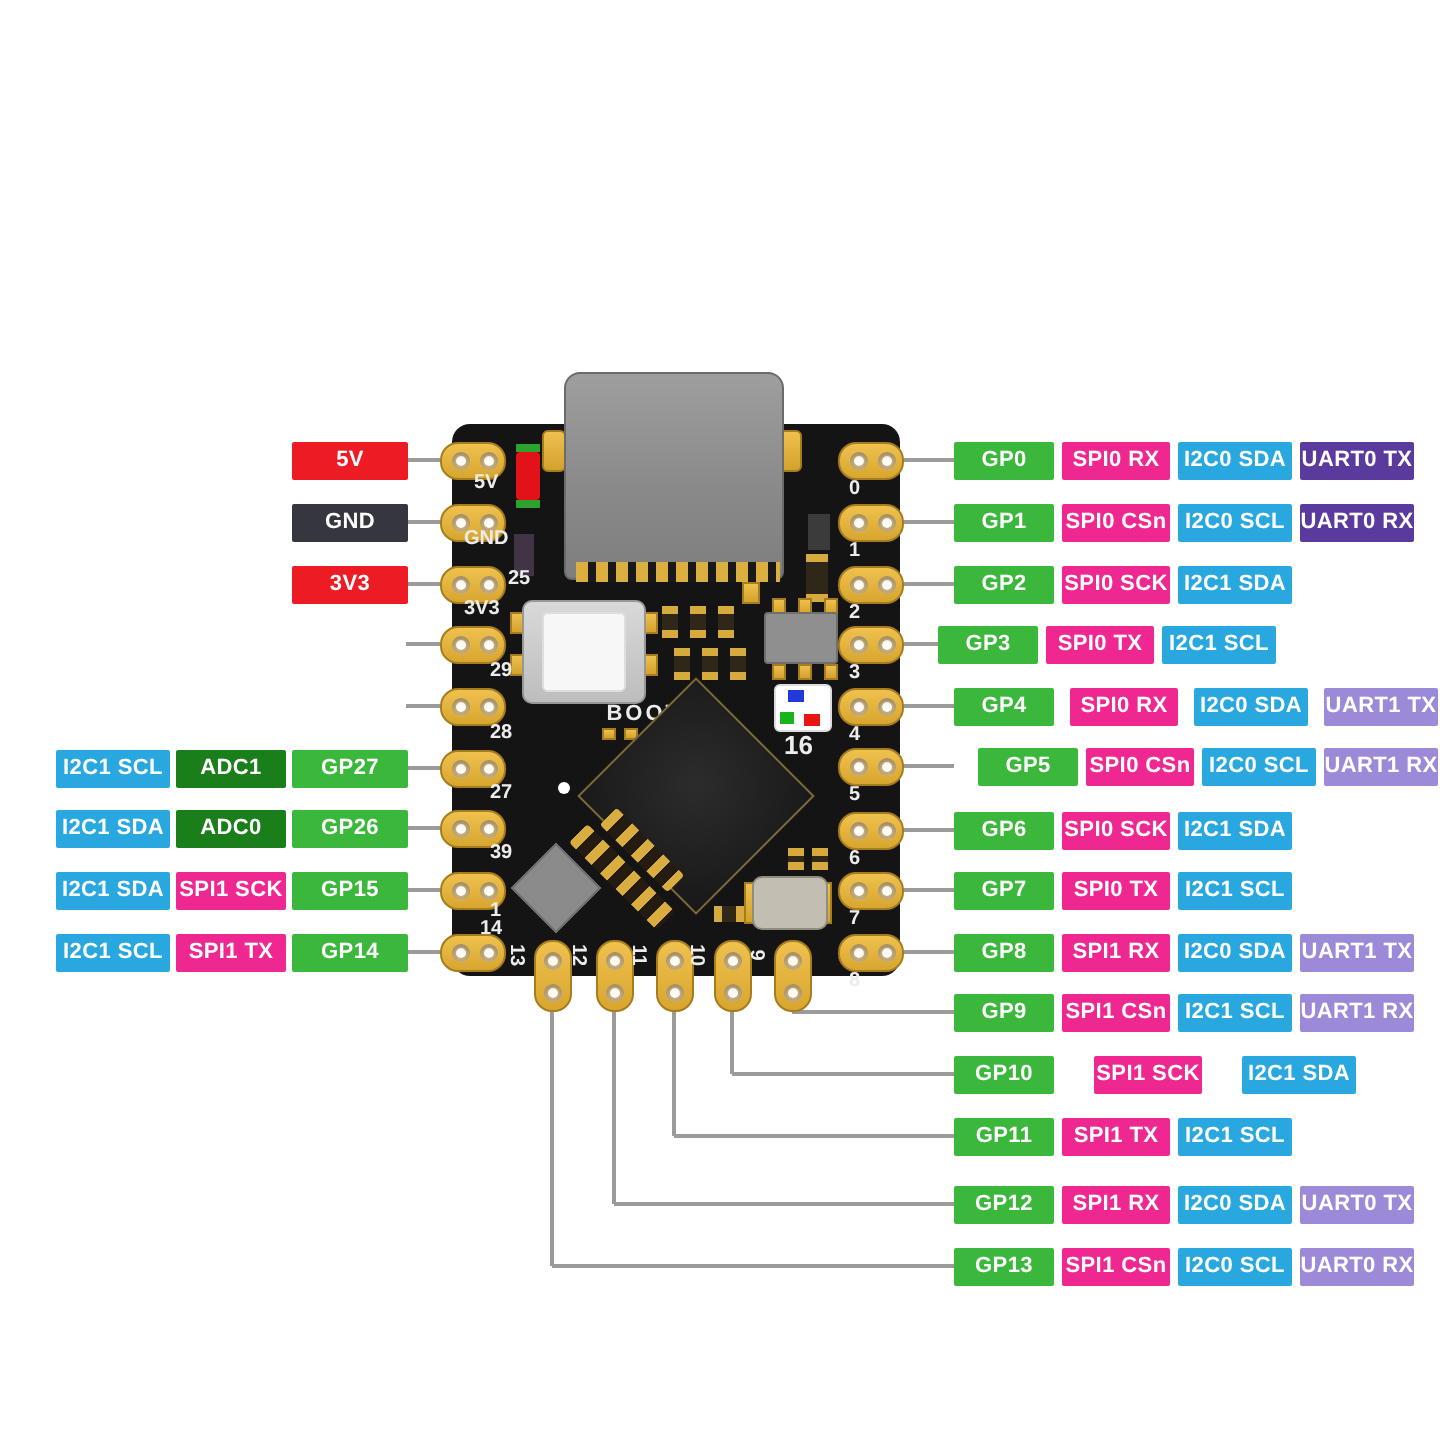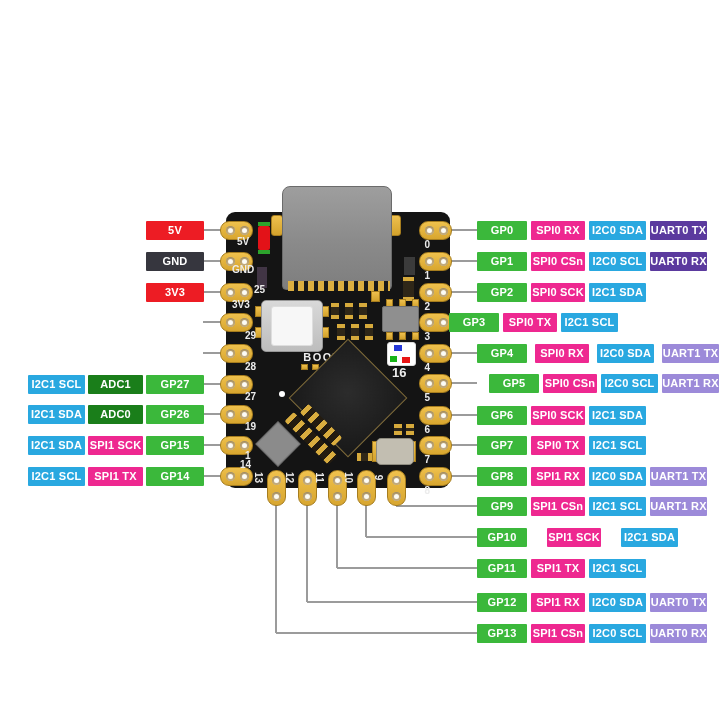--- a/index.html
+++ b/index.html
@@ -200,21 +200,21 @@
     <div class="row" style="left: 477px; top: 282.5px; gap: 4px;">
       <div class="pin-label" style="width: 50px; background: rgb(59, 184, 59);">GP2</div>
       <div class="pin-label" style="width: 54px; background: rgb(238, 40, 144);">SPI0 SCK</div>
       <div class="pin-label" style="width: 57px; background: rgb(41, 168, 224);">I2C1 SDA</div>
     </div>
     <div class="line" style="left: 449px; top: 321.4px; width: 28px; height: 1.2px; background: rgb(155, 155, 155);"></div>
     <div class="pad" style="left: 419px; top: 312.5px; width: 33px; height: 19px; border-radius: 9px;">
       <div class="hole" style="left: 5px; top: 4px; width: 9px; height: 9px;"></div>
       <div class="hole" style="left: 18.5px; top: 4px; width: 9px; height: 9px;"></div>
     </div>
-    <div class="row" style="left: 449px; top: 312.5px; gap: 4px;">
+    <div class="row" style="left: 469px; top: 312.5px; gap: 4px;">
       <div class="pin-label" style="width: 50px; background: rgb(59, 184, 59);">GP3</div>
       <div class="pin-label" style="width: 54px; background: rgb(238, 40, 144);">SPI0 TX</div>
       <div class="pin-label" style="width: 57px; background: rgb(41, 168, 224);">I2C1 SCL</div>
     </div>
     <div class="line" style="left: 449px; top: 352.4px; width: 28px; height: 1.2px; background: rgb(155, 155, 155);"></div>
     <div class="pad" style="left: 419px; top: 343.5px; width: 33px; height: 19px; border-radius: 9px;">
       <div class="hole" style="left: 5px; top: 4px; width: 9px; height: 9px;"></div>
       <div class="hole" style="left: 18.5px; top: 4px; width: 9px; height: 9px;"></div>
     </div>
     <div class="row" style="left: 477px; top: 343.5px; gap: 8px;">
@@ -323,21 +323,21 @@
       <div class="hole" style="left: 4.5px; top: 5px; width: 9px; height: 9px;"></div>
       <div class="hole" style="left: 4.5px; top: 21px; width: 9px; height: 9px;"></div>
     </div>
     <div class="silk" style="left: 237px; top: 236px;">5V</div>
     <div class="silk" style="left: 232px; top: 264px;">GND</div>
     <div class="silk" style="left: 254px; top: 284px;">25</div>
     <div class="silk" style="left: 232px; top: 299px;">3V3</div>
     <div class="silk" style="left: 245px; top: 330px;">29</div>
     <div class="silk" style="left: 245px; top: 361px;">28</div>
     <div class="silk" style="left: 245px; top: 391px;">27</div>
-    <div class="silk" style="left: 245px; top: 421px;">19</div>
+    <div class="silk" style="left: 245px; top: 421px;">39</div>
     <div class="silk" style="left: 245px; top: 450px;">1</div>
     <div class="silk" style="left: 240px; top: 459px;">14</div>
     <div class="silk" style="left: 414px; top: 239px; width: 16px; text-align: right;">0</div>
     <div class="silk" style="left: 414px; top: 270px; width: 16px; text-align: right;">1</div>
     <div class="silk" style="left: 414px; top: 301px; width: 16px; text-align: right;">2</div>
     <div class="silk" style="left: 414px; top: 331px; width: 16px; text-align: right;">3</div>
     <div class="silk" style="left: 414px; top: 362px; width: 16px; text-align: right;">4</div>
     <div class="silk" style="left: 414px; top: 392px; width: 16px; text-align: right;">5</div>
     <div class="silk" style="left: 414px; top: 424px; width: 16px; text-align: right;">6</div>
     <div class="silk" style="left: 414px; top: 454px; width: 16px; text-align: right;">7</div>

